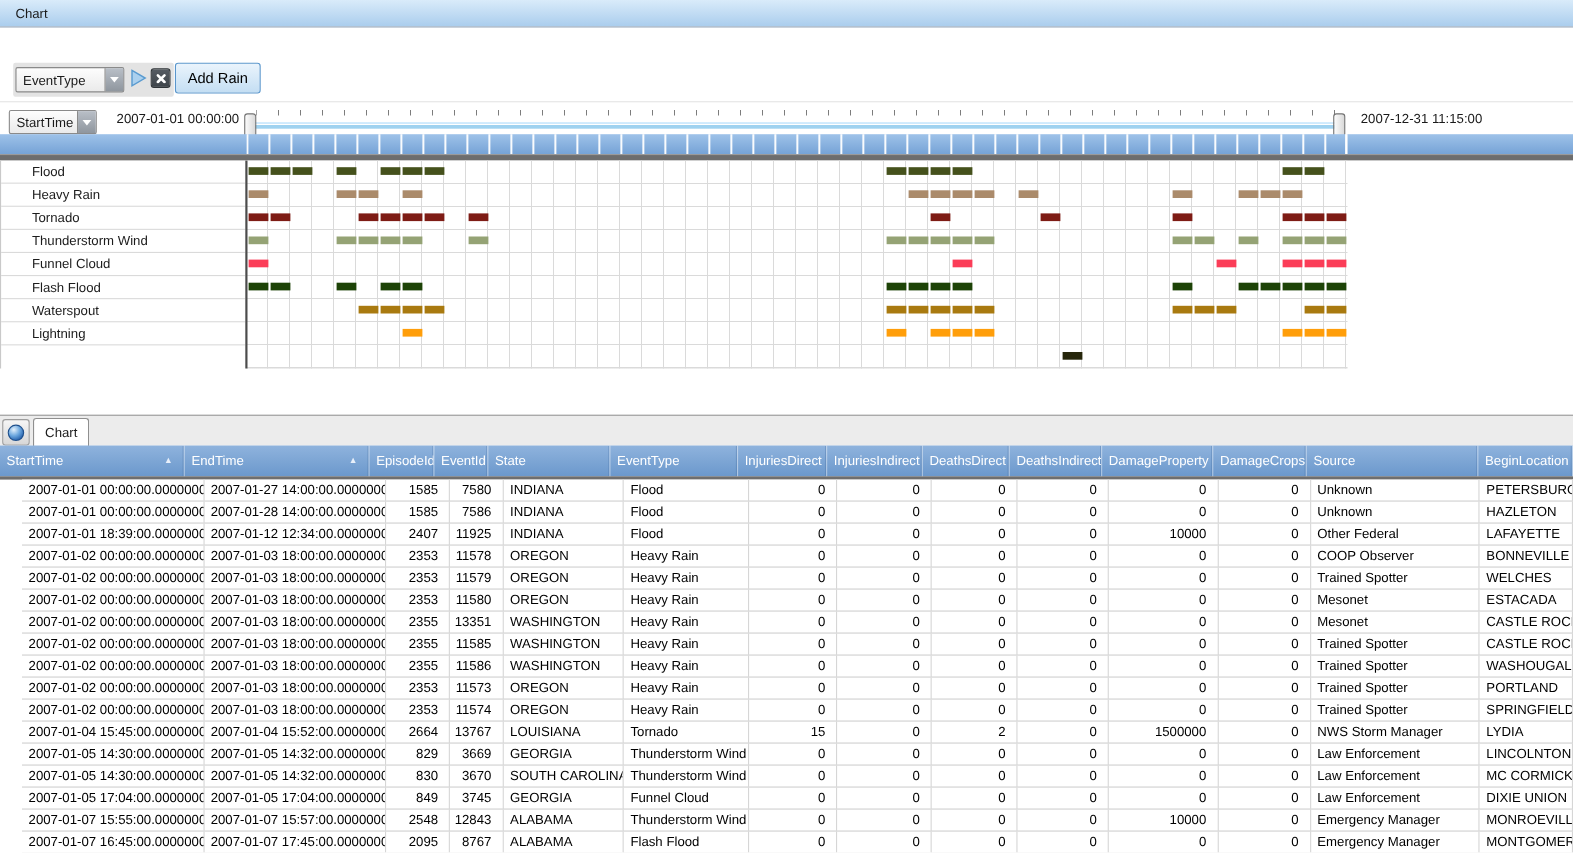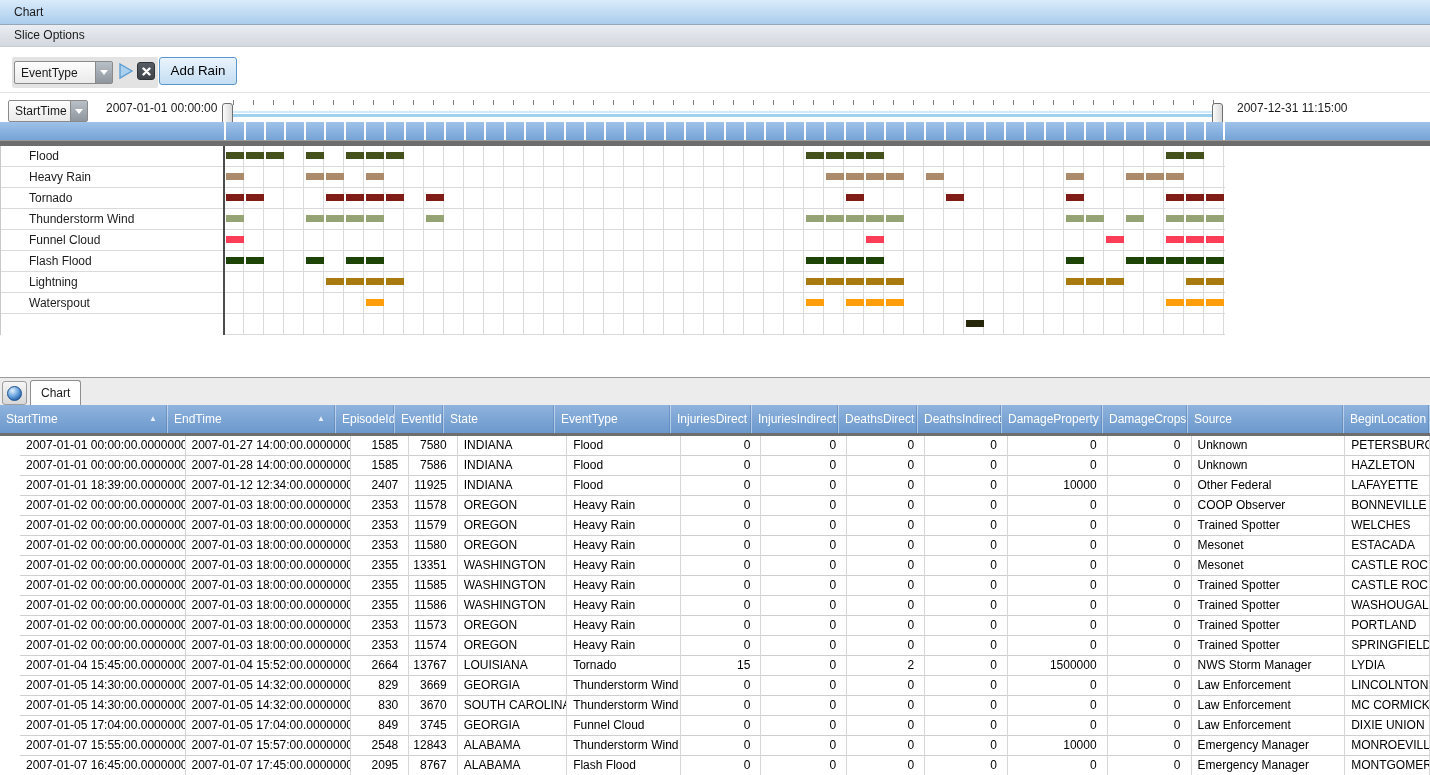--- a/index.html
+++ b/index.html
@@ -85,21 +85,20 @@
   .td.l { text-align:left; padding-left:6px; }
   .td.r { text-align:right; padding-right:10px; }
 </style>
 </head>
 <body>
 
 <div id="app">
 
   <div id="titlebar">Chart</div>
 
-  <div id="slice-header">Slice Options</div>
 
   <div id="controls-row">
     <div id="slice-panel"></div>
     <div class="combo" id="eventtype-combo">
       <span class="ctext">EventType</span>
       <span class="cbtn">
           <span class="tri"></span>
         </span>
     </div>
     <button id="play-btn">
@@ -136,22 +135,22 @@
   <div id="gray-strip"></div>
 
   <div id="gantt">
     <div id="gantt-labels">
         <div class="grow">Flood</div>
         <div class="grow">Heavy Rain</div>
         <div class="grow">Tornado</div>
         <div class="grow">Thunderstorm Wind</div>
         <div class="grow">Funnel Cloud</div>
         <div class="grow">Flash Flood</div>
+        <div class="grow">Waterspout</div>
         <div class="grow">Lightning</div>
-        <div class="grow">Waterspout</div>
       </div>
     <div id="gantt-grid"></div>
     <div id="pointer-line"></div>
     <div id="gantt-bars">
         <div class="gbar" style="left: 225px; top: 6px; width: 18px; height: 7px; background: rgb(69, 81, 28);"></div>
         <div class="gbar" style="left: 245px; top: 6px; width: 18px; height: 7px; background: rgb(69, 81, 28);"></div>
         <div class="gbar" style="left: 265px; top: 6px; width: 18px; height: 7px; background: rgb(69, 81, 28);"></div>
         <div class="gbar" style="left: 305px; top: 6px; width: 18px; height: 7px; background: rgb(69, 81, 28);"></div>
         <div class="gbar" style="left: 345px; top: 6px; width: 18px; height: 7px; background: rgb(69, 81, 28);"></div>
         <div class="gbar" style="left: 365px; top: 6px; width: 18px; height: 7px; background: rgb(69, 81, 28);"></div>

